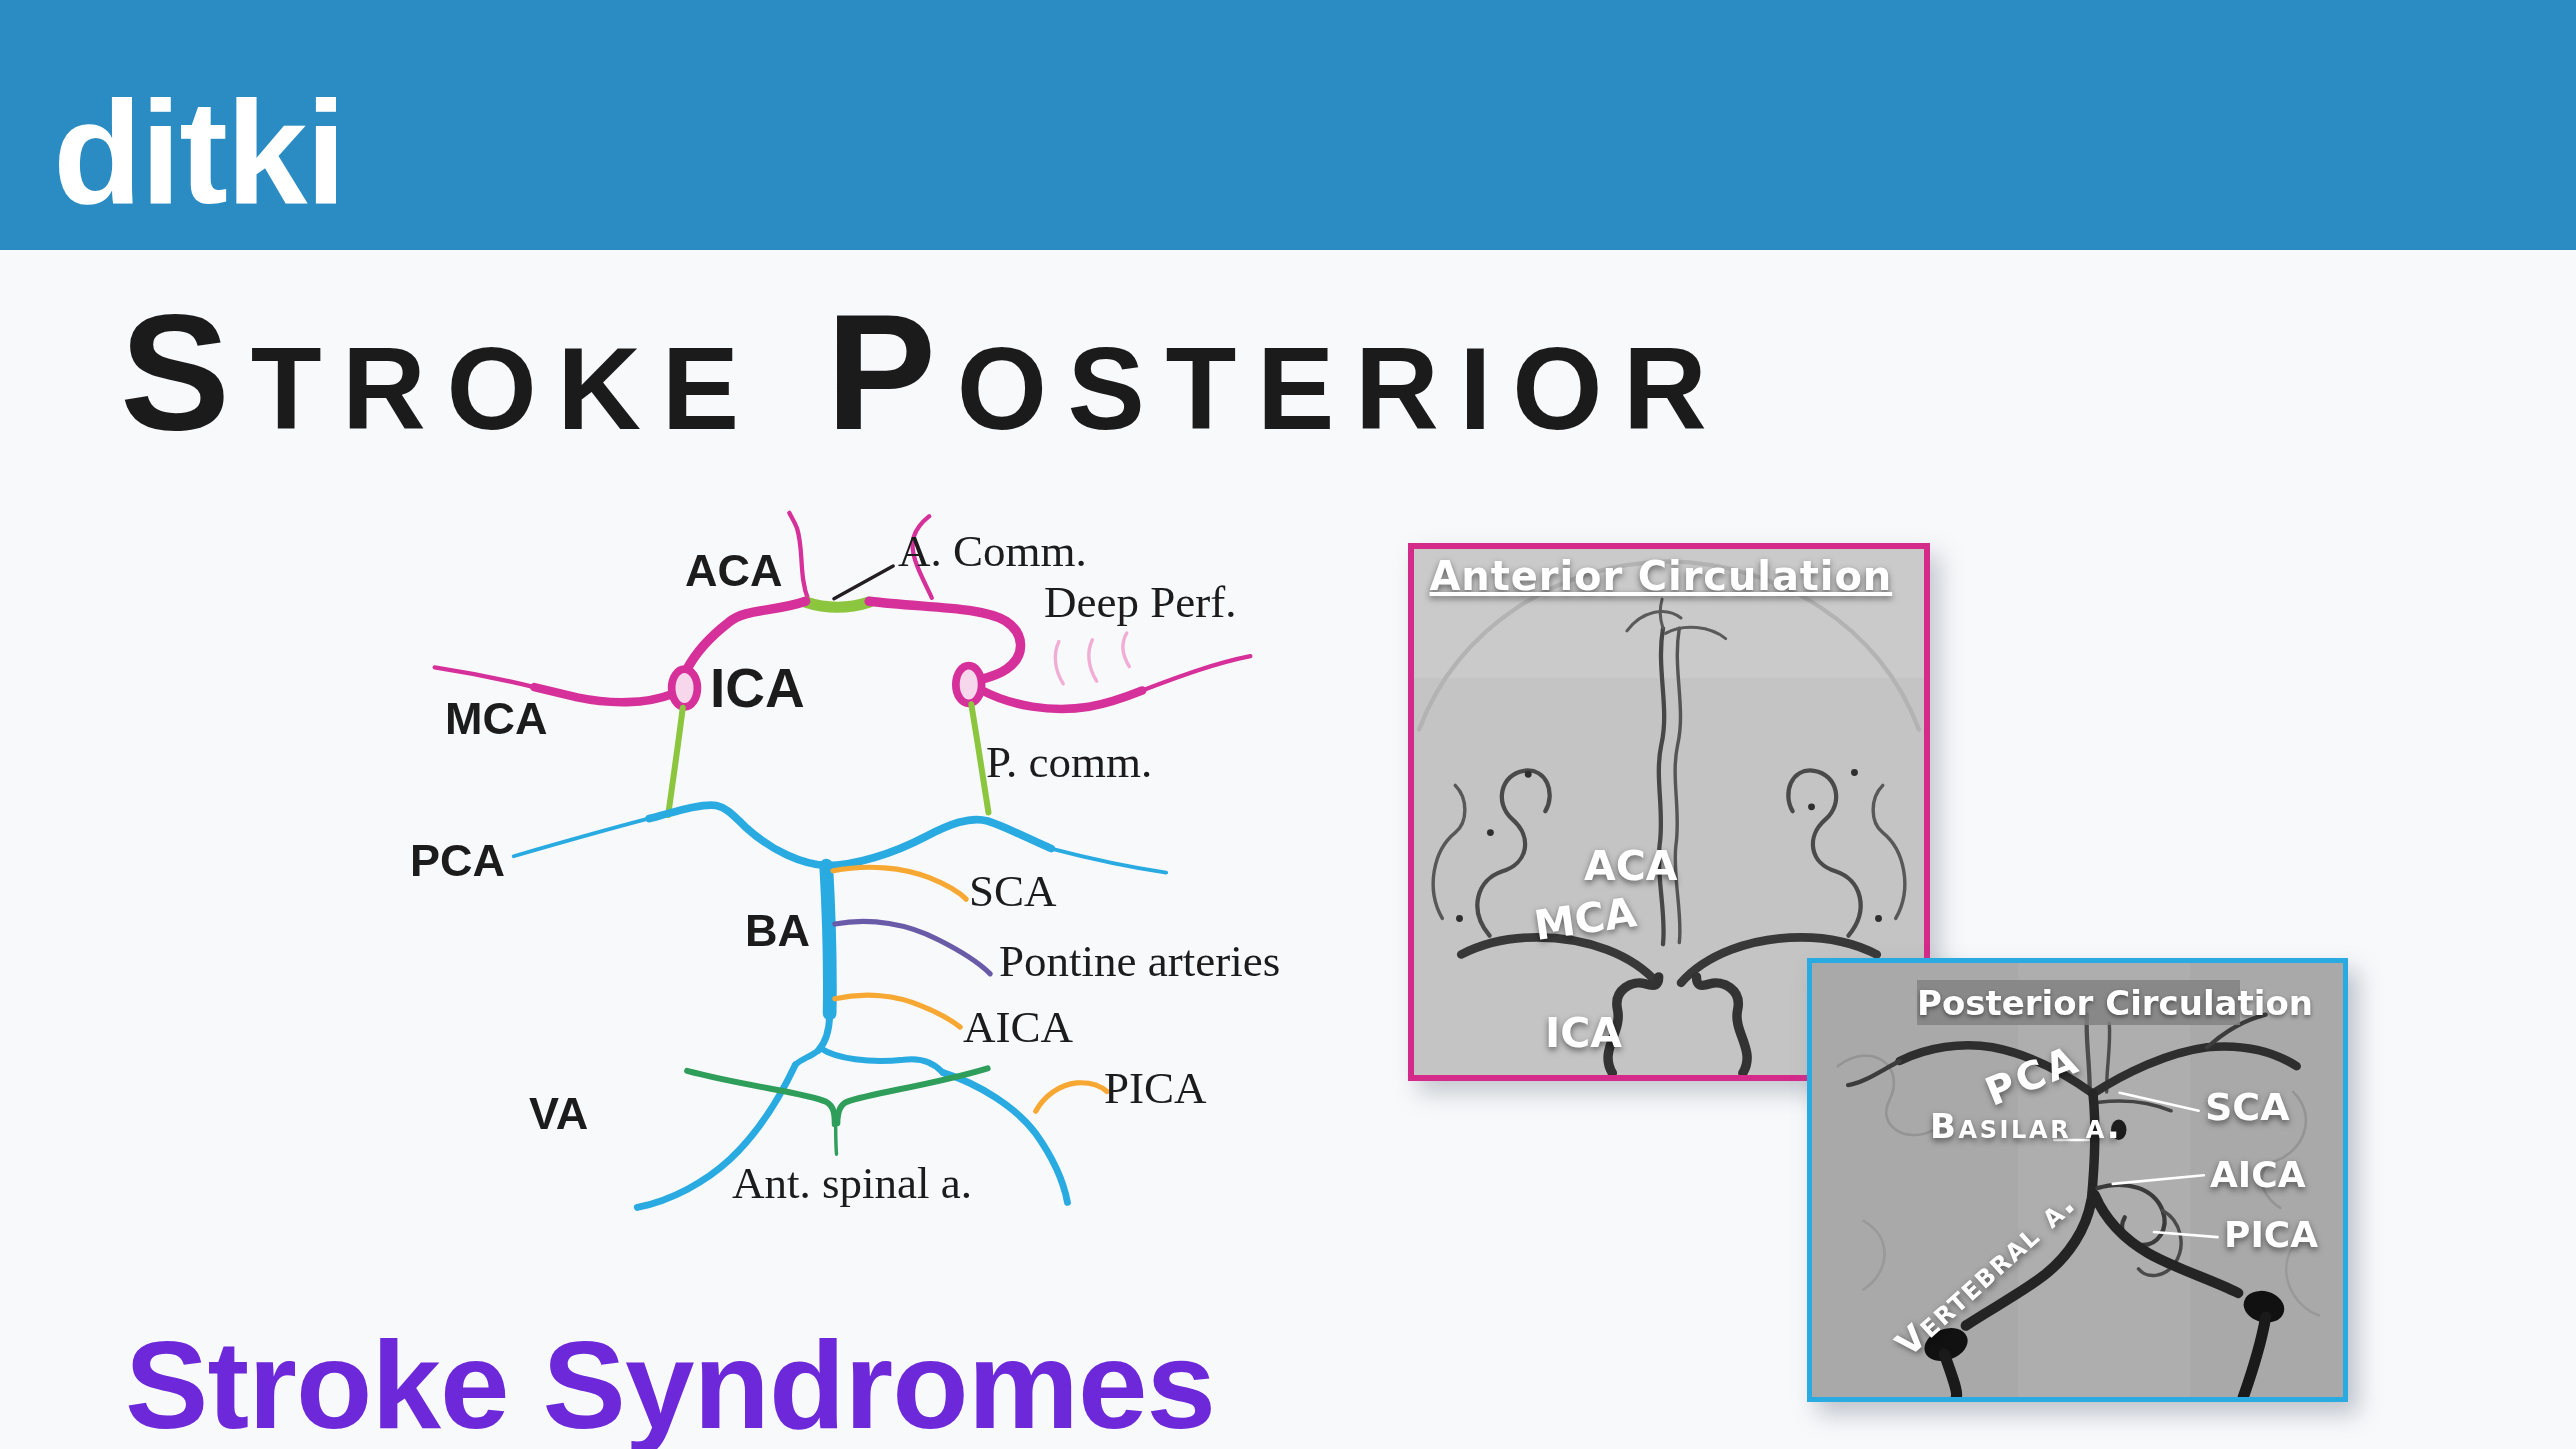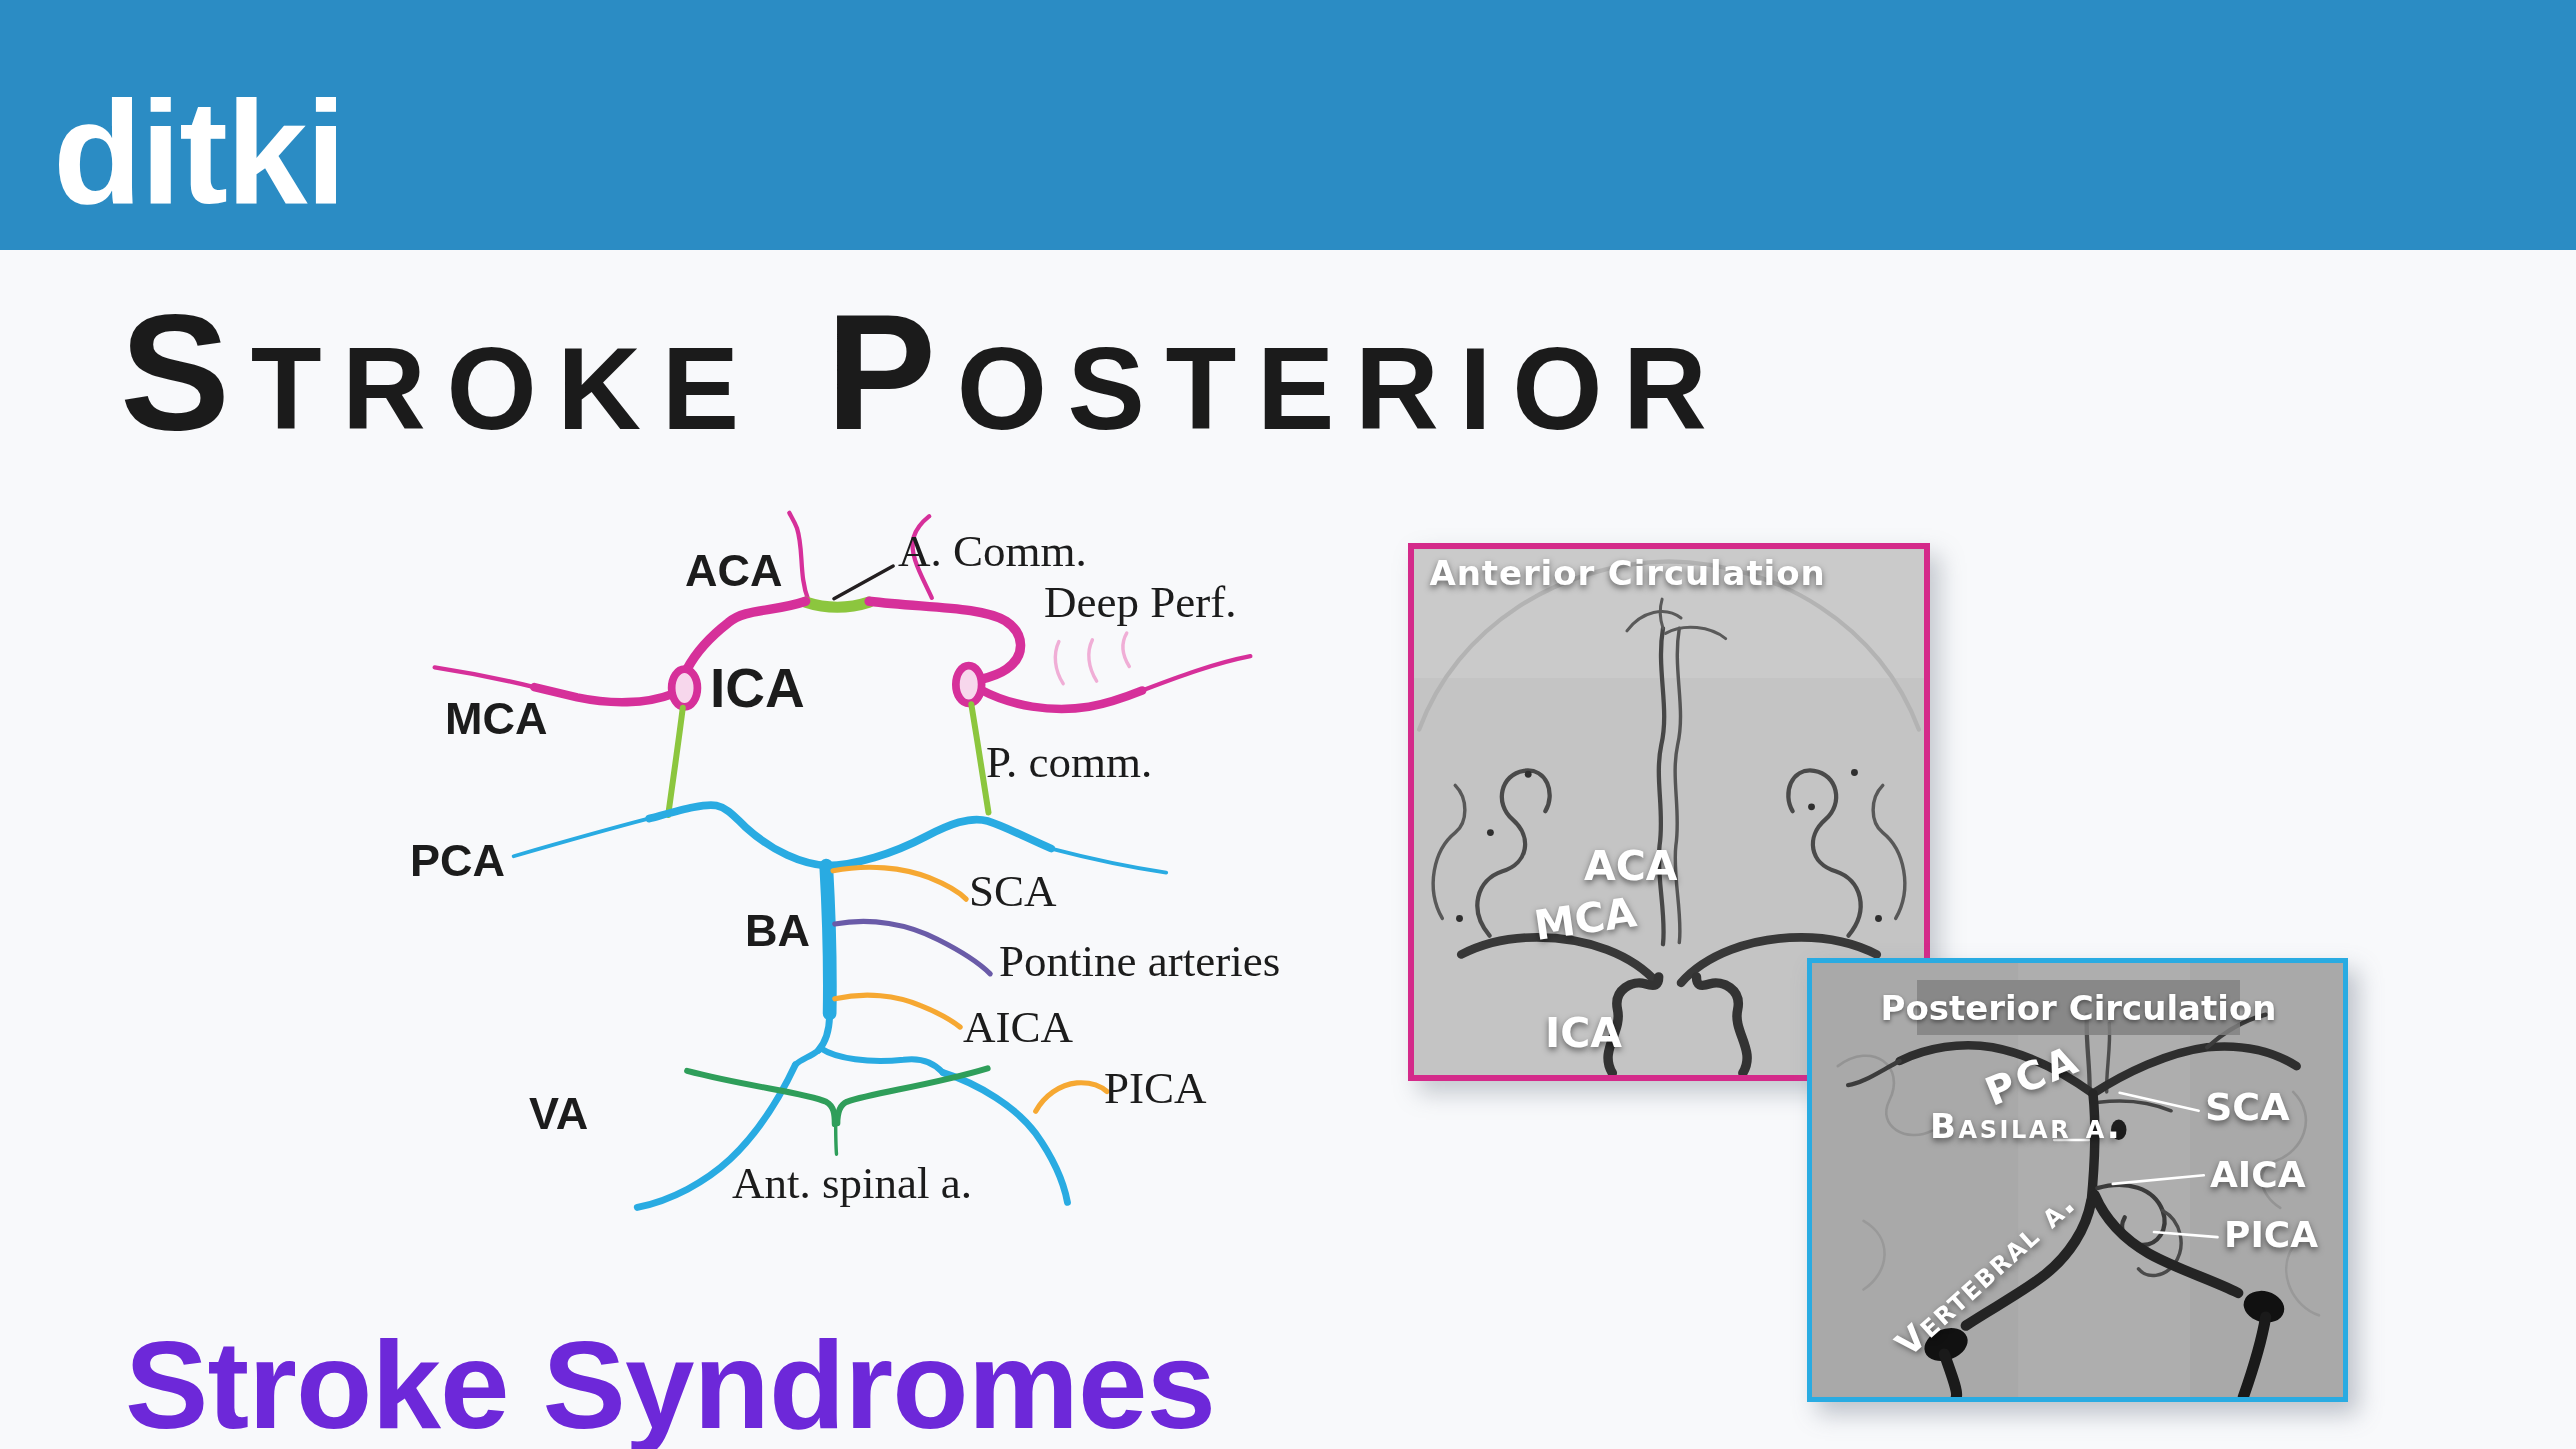--- a/index.html
+++ b/index.html
@@ -49,24 +49,24 @@
     left:1807px;top:958px;width:541px;height:444px;
     border:5.2px solid #29abe2;background:#a9a9a9;
     box-shadow:10.3px 12px 22px rgba(110,120,135,.42);
   }
   .panel svg{position:absolute;left:0;top:0;}
   .alabel{
     position:absolute;color:#ffffff;font-weight:bold;line-height:1;white-space:nowrap;
     font-family:"DejaVu Sans","Liberation Sans",sans-serif;
     text-shadow:0 2.6px 6px rgba(0,0,0,.5);
   }
-  .panel-title{font-size:34px;letter-spacing:0.9px;}
+  .panel-title{font-size:40px;letter-spacing:0.9px;text-decoration:underline;}
   .ptitle-bar{
-    position:absolute;left:105px;top:17px;width:323px;height:55px;
-    background:rgba(128,128,128,.82);display:flex;align-items:center;justify-content:center;
+    position:absolute;left:105px;top:17px;width:323px;height:45px;
+    background:rgba(128,128,128,.82);display:flex;align-items:center;justify-content:flex-start;
   }
   .ptitle-bar .alabel{position:static;font-size:34px;text-shadow:0 1.7px 4.3px rgba(0,0,0,.45);}
   .smallcaps{font-variant:small-caps;}
 </style>
 </head>
 <body>
 
 <div class="header">
   <div class="brand">ditki</div>
 </div>

